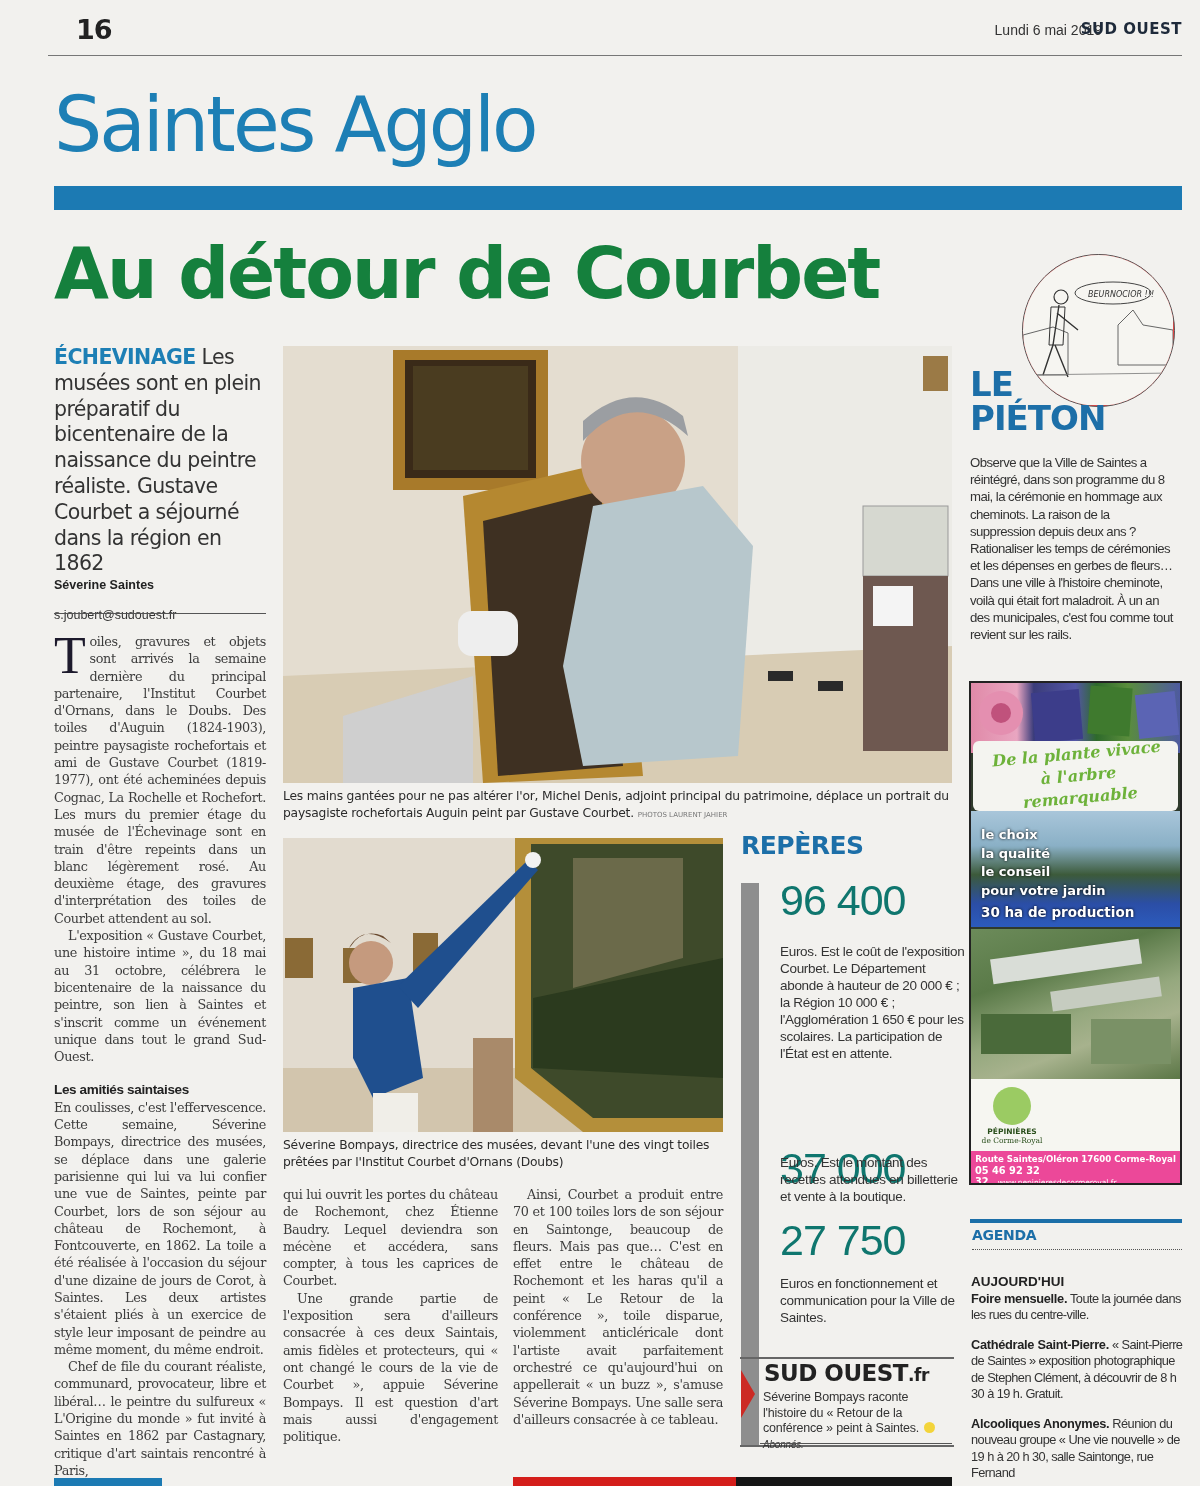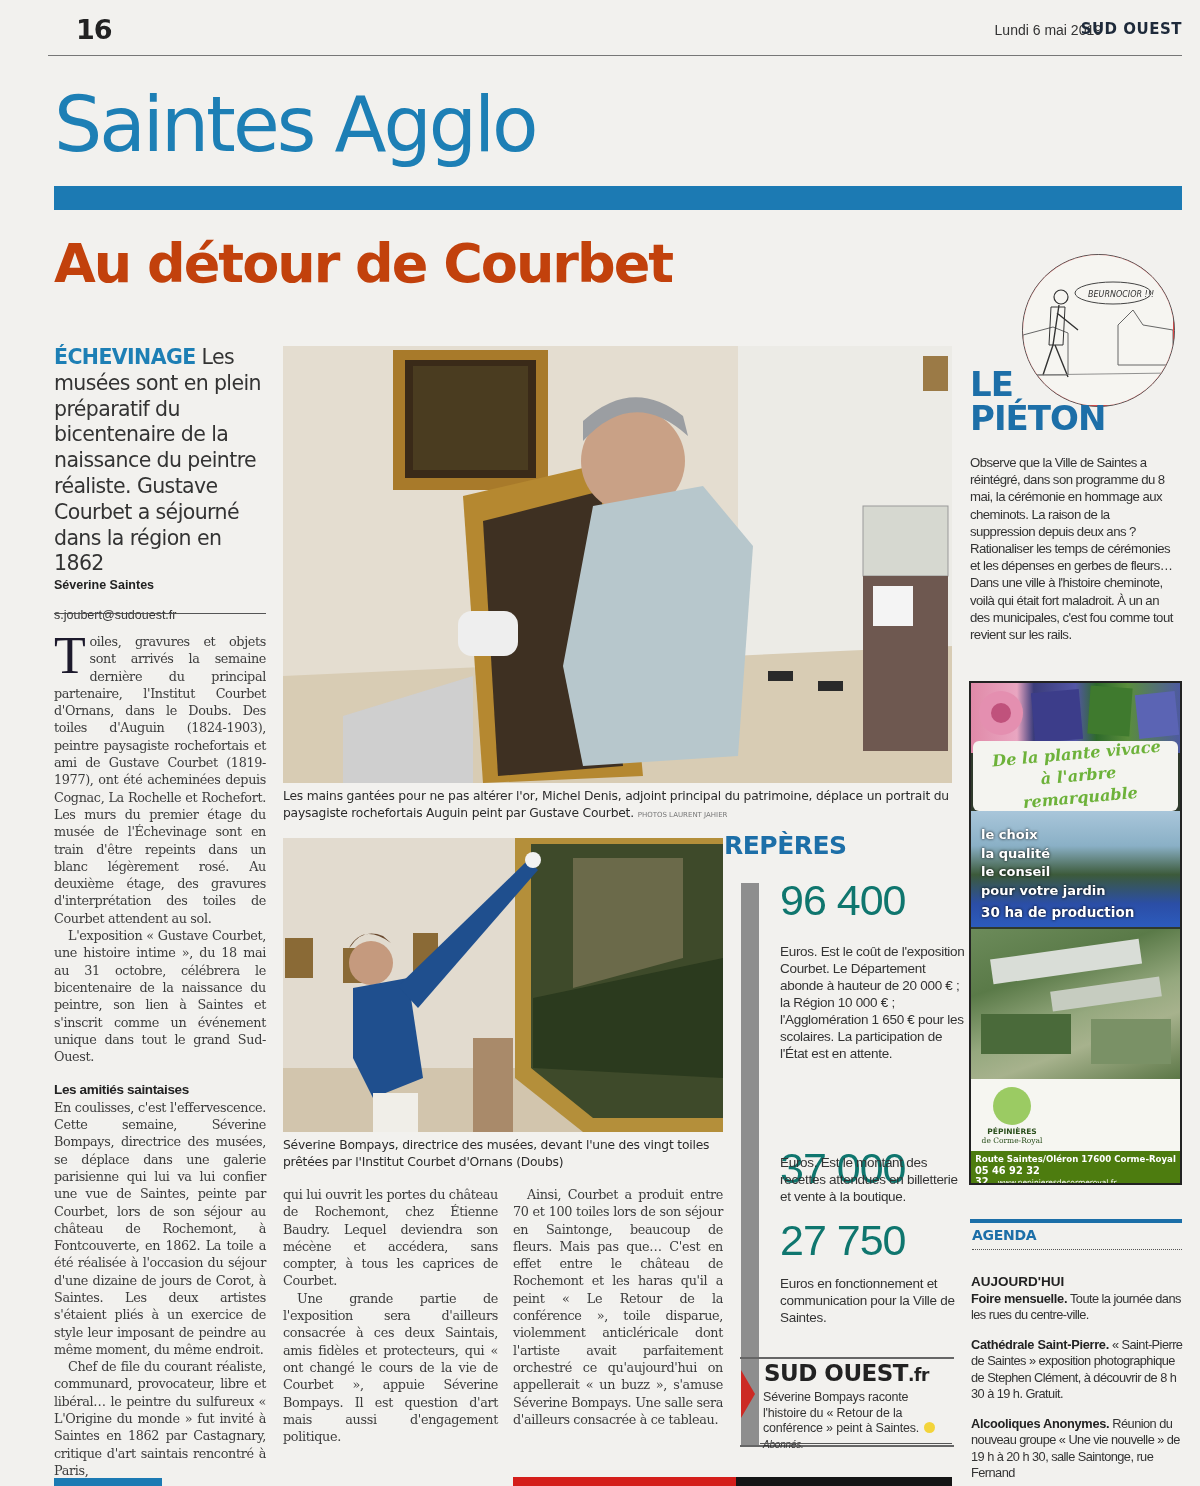--- a/index.html
+++ b/index.html
@@ -13,21 +13,21 @@
   .abs { position: absolute; }
 
   
   #page-num { left: 76px; top: 14px; font-size: 27px; font-weight: bold; color: #222; font-family: "DejaVu Sans", sans-serif; letter-spacing: -1px;}
   #header-rule { left: 48px; top: 55px; width: 1134px; height: 1px; background: #777; }
   #brand { right: 18px; top: 20px; font-size: 15px; font-weight: bold; color: #1e2a3a; font-family: "DejaVu Sans", sans-serif; letter-spacing: 0.5px; }
   #section-title { left: 54px; top: 80px; font-size: 76px; color: #1d7fb5; letter-spacing: -3px; font-family: "DejaVu Sans", sans-serif; font-weight: normal; }
   #section-bar { left: 54px; top: 186px; width: 1128px; height: 24px; background: #1c7ab3; }
 
   
-  #headline { left: 54px; top: 232px; font-size: 54px; font-weight: bold; color: #c2410c; letter-spacing: -2px; font-family: "DejaVu Sans", sans-serif; }
+  #headline { left: 54px; top: 232px; font-size: 71px; font-weight: bold; color: #15803d; letter-spacing: -2px; font-family: "DejaVu Sans", sans-serif; }
 
   
   #lede { left: 54px; top: 345px; width: 215px; font-size: 20.5px; line-height: 25.8px; color: #333; font-family: "DejaVu Sans", sans-serif; letter-spacing: -0.6px;}
   #lede .kicker { color: #1d7fb5; font-weight: bold; }
   #byline { left: 54px; top: 578px; width: 212px; }
   #byline .name { font-size: 12.5px; font-weight: bold; color: #222; }
   #byline .email { font-size: 12.5px; color: #333; margin-top: 16px; }
   #byline-rule { left: 54px; top: 613px; width: 212px; height: 1px; background: #555; }
 
   .serif-col { font-family: "DejaVu Serif", serif; font-size: 12.8px; line-height: 17.3px; color: #3c3c3c; text-align: justify; letter-spacing: -0.35px;}
@@ -43,21 +43,21 @@
   
   .photo { overflow: hidden; }
   #photo1 { left: 283px; top: 346px; width: 669px; height: 437px; background: linear-gradient(180deg,#e8e2d6 0%,#ddd4c6 55%,#e8dccb 100%); }
   #photo2 { left: 283px; top: 838px; width: 440px; height: 294px; background: linear-gradient(180deg,#e6e0d5 0%,#d7cdbd 100%); }
   .caption { font-family: "DejaVu Sans", sans-serif; font-size: 12.3px; line-height: 17px; color: #2b2b2b; letter-spacing: -0.2px;}
   .caption .credit { font-size: 7px; color: #777; letter-spacing: 0; }
   #caption1 { left: 283px; top: 788px; width: 670px; }
   #caption2 { left: 283px; top: 1137px; width: 440px; }
 
   
-  #reperes-title { left: 724px; top: 831px; font-size: 25px; font-weight: bold; color: #1d6fa8; font-family: "DejaVu Sans", sans-serif; letter-spacing: -0.5px;}
+  #reperes-title { left: 741px; top: 831px; font-size: 25px; font-weight: bold; color: #1d6fa8; font-family: "DejaVu Sans", sans-serif; letter-spacing: -0.5px;}
   #reperes-bar { left: 741px; top: 883px; width: 18px; height: 562px; background: #8e8e8e; }
   .rep-num { font-family: Liberation Sans, sans-serif; font-size: 43px; color: #0f766e; font-weight: normal; letter-spacing: -1px;}
   .rep-text { font-family: "Liberation Sans", sans-serif; font-size: 13.5px; line-height: 17px; color: #333; width: 190px; letter-spacing: -0.3px;}
   #rep1-num { left: 780px; top: 876px; }
   #rep1-text { left: 780px; top: 943px; }
   #rep2-num { left: 780px; top: 1096px; margin-top: 48px; }
   #rep2-text { left: 780px; top: 1154px; }
   #rep3-num { left: 780px; top: 1216px; }
   #rep3-text { left: 780px; top: 1275px; }
 
@@ -84,21 +84,21 @@
   #ad-lines { left: 10px; top: 143px; color: #fff; font-family: "DejaVu Sans", sans-serif; font-weight: bold; font-size: 13px; line-height: 18.5px; text-shadow: 0 0 3px #000; }
   #ad-lines .big { margin-top: 3px; font-size: 13.5px;}
   #ad-aerial { left: 0; top: 246px; width: 209px; height: 150px; background: linear-gradient(160deg,#6c8b5a 0%,#5a7a48 30%,#95a87e 55%,#a7b28d 70%,#5c7747 100%); }
   #ad-info { left: 0; top: 396px; width: 209px; height: 72px; background: #f6f6f1; }
   #ad-logo-circle { left: 22px; top: 8px; width: 38px; height: 38px; border-radius: 50%; background: #8bc34a; opacity: 0.85; }
   #ad-logo-name { left: 6px; top: 48px; width: 70px; text-align: center; font-size: 7.5px; font-weight: bold; color: #2a4f1c; font-family: "DejaVu Sans", sans-serif; line-height: 9px;}
   #ad-hours { left: 84px; top: 6px; width: 125px; text-align: center; font-family: "DejaVu Sans", sans-serif; color: #5ba62c; line-height: 12px; }
   #ad-hours .t1 { font-weight: bold; font-size: 10px; }
   #ad-hours .t3 { font-weight: bold; font-size: 10px; }
   #ad-hours .t4 { font-size: 8px; margin-top: 2px; line-height: 10px;}
-  #ad-footer { left: 0; top: 468px; width: 209px; height: 50px; background: #4d7c0f; color: #fff; font-family: "DejaVu Sans", sans-serif; padding: 3px 4px; }
+  #ad-footer { left: 0; top: 468px; width: 209px; height: 50px; background: #ec4899; color: #fff; font-family: "DejaVu Sans", sans-serif; padding: 3px 4px; }
   #ad-footer .addr { font-size: 8.6px; font-weight: bold; text-align: center; }
   #ad-footer .phone { font-size: 9.8px; font-weight: bold; margin-top: 1px;}
   #ad-footer .url { font-size: 7.5px; font-weight: normal; margin-left: 9px; }
 
   
   #agenda-rule { left: 970px; top: 1219px; width: 212px; height: 4px; background: #1c6fa8; }
   #agenda-title { left: 972px; top: 1227px; font-family: "DejaVu Sans", sans-serif; font-weight: bold; font-size: 14px; color: #1d6fa8; letter-spacing: -0.3px; }
   #agenda-dots { left: 972px; top: 1249px; width: 210px; border-top: 1.5px dotted #555; }
   #agenda-list { left: 971px; top: 1274px; width: 212px; font-family: "Liberation Sans", sans-serif; font-size: 12.8px; line-height: 16.5px; color: #333; letter-spacing: -0.55px; }
   #agenda-list .day { font-weight: bold; font-size: 13.5px; letter-spacing: 0; color: #222;}

